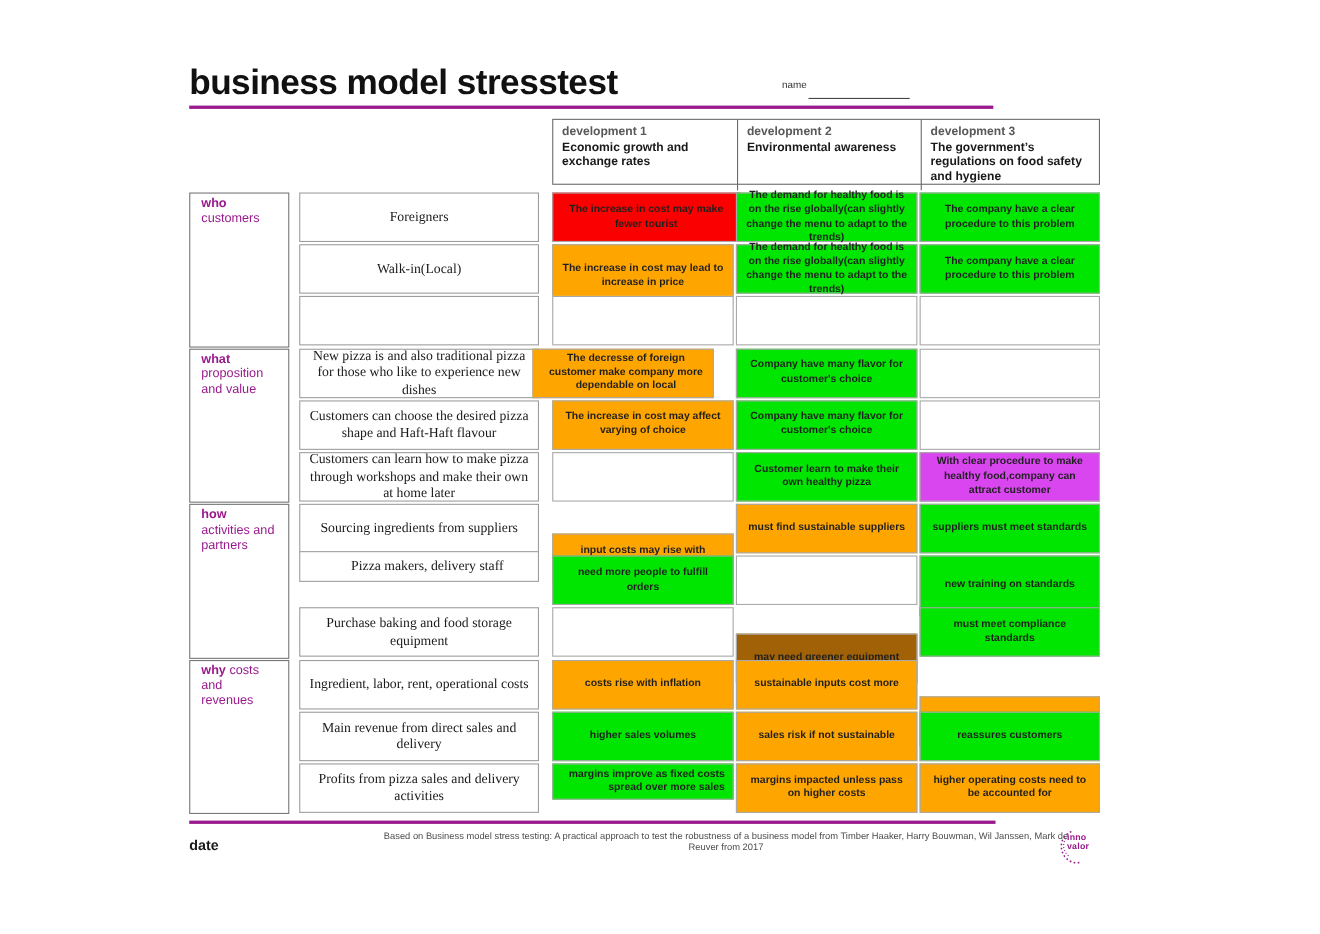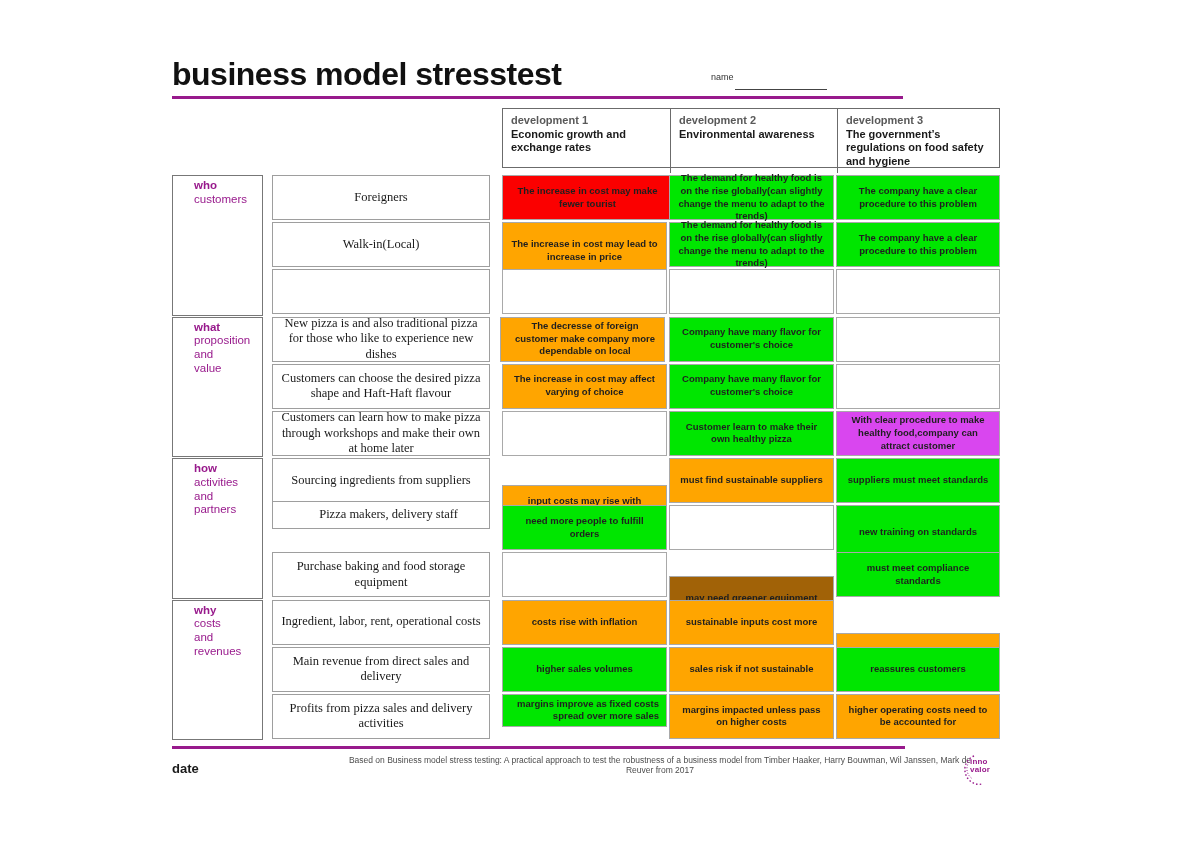--- a/index.html
+++ b/index.html
@@ -22,21 +22,21 @@
     display:grid;grid-template-columns:167px 167px 164px;
     border:1px solid #6b6b6b;box-sizing:border-box;
   }
   .dev-cell{border-left:1px solid #6b6b6b;padding:5px 8px;box-sizing:border-box;}
   .dev-cell:first-child{border-left:none;}
   .dev-num{font-size:11px;font-weight:700;color:#595959;line-height:1.2;}
   .dev-label{font-size:11px;font-weight:700;color:#1a1a1a;line-height:1.2;margin-top:1px;}
 
   .side-box{
     position:absolute;left:172px;width:91px;box-sizing:border-box;
-    border:1.5px solid #777;background:#fff;padding:3px 21px;
+    border:1.5px solid #777;background:#fff;padding:3px 10px;
     font-size:11.5px;line-height:1.2;color:#981a8c;
   }
   .side-box b{font-weight:700;}
 
   .row-label{
     position:absolute;left:272px;width:218px;box-sizing:border-box;
     border:1px solid #9e9e9e;background:#fff;
     display:flex;align-items:center;justify-content:center;text-align:center;
     font-family:"Liberation Serif", serif;font-size:12.5px;color:#1a1a1a;
     padding:2px 6px;line-height:1.25;
@@ -100,21 +100,21 @@
       <div class="m-cell" style="top: 175px; left: 836px; width: 164px; height: 45px; background: rgb(0, 230, 0);">The company have a clear procedure to this problem</div>
       <div class="row-label" style="top: 222.17px; height: 45px;">Walk-in(Local)</div>
       <div class="m-cell" style="top: 222.17px; left: 502px; width: 165px; height: 57px; background: rgb(255, 165, 0);">The increase in cost may lead to increase in price</div>
       <div class="m-cell" style="top: 222.17px; left: 669px; width: 165px; height: 45px; background: rgb(0, 230, 0);">The demand for healthy food is on the rise globally(can slightly change the menu to adapt to the trends)</div>
       <div class="m-cell" style="top: 222.17px; left: 836px; width: 164px; height: 45px; background: rgb(0, 230, 0);">The company have a clear procedure to this problem</div>
       <div class="row-label" style="top: 269.34px; height: 45px;"></div>
       <div class="m-cell" style="top: 269.34px; left: 502px; width: 165px; height: 45px; background: rgb(255, 255, 255);"></div>
       <div class="m-cell" style="top: 269.34px; left: 669px; width: 165px; height: 45px; background: rgb(255, 255, 255);"></div>
       <div class="m-cell" style="top: 269.34px; left: 836px; width: 164px; height: 45px; background: rgb(255, 255, 255);"></div>
       <div class="row-label" style="top: 316.51px; height: 45px;">New pizza is and also traditional pizza for those who like to experience new dishes</div>
-      <div class="m-cell" style="top: 316.51px; left: 500px; width: 165px; height: 45px; background: rgb(255, 165, 0); padding-left: 12px;">The decresse of foreign customer make company more dependable on local</div>
+      <div class="m-cell" style="top: 316.51px; left: 484px; width: 165px; height: 45px; background: rgb(255, 165, 0); padding-left: 12px;">The decresse of foreign customer make company more dependable on local</div>
       <div class="m-cell" style="top: 316.51px; left: 669px; width: 165px; height: 45px; background: rgb(0, 230, 0);">Company have many flavor for customer's choice</div>
       <div class="m-cell" style="top: 316.51px; left: 836px; width: 164px; height: 45px; background: rgb(255, 255, 255);"></div>
       <div class="row-label" style="top: 363.68px; height: 45px;">Customers can choose the desired pizza shape and Haft-Haft flavour</div>
       <div class="m-cell" style="top: 363.68px; left: 502px; width: 165px; height: 45px; background: rgb(255, 165, 0);">The increase in cost may affect varying of choice</div>
       <div class="m-cell" style="top: 363.68px; left: 669px; width: 165px; height: 45px; background: rgb(0, 230, 0);">Company have many flavor for customer's choice</div>
       <div class="m-cell" style="top: 363.68px; left: 836px; width: 164px; height: 45px; background: rgb(255, 255, 255);"></div>
       <div class="row-label" style="top: 410.85px; height: 45px;">Customers can learn how to make pizza through workshops and make their own at home later</div>
       <div class="m-cell" style="top: 410.85px; left: 502px; width: 165px; height: 45px; background: rgb(255, 255, 255);"></div>
       <div class="m-cell" style="top: 410.85px; left: 669px; width: 165px; height: 45px; background: rgb(0, 230, 0);">Customer learn to make their own healthy pizza</div>
       <div class="m-cell" style="top: 410.85px; left: 836px; width: 164px; height: 45px; background: #d946ef;">With clear procedure to make healthy food,company can attract customer</div>

